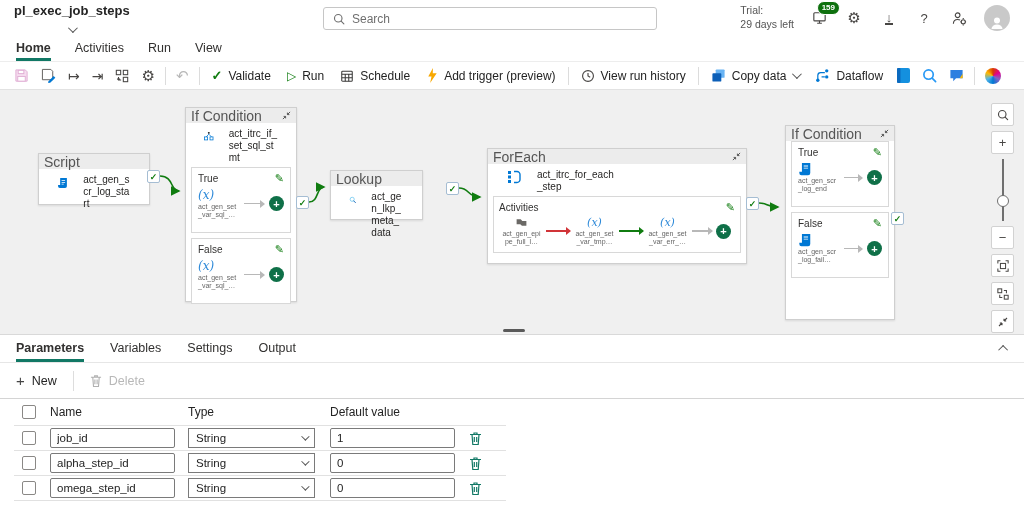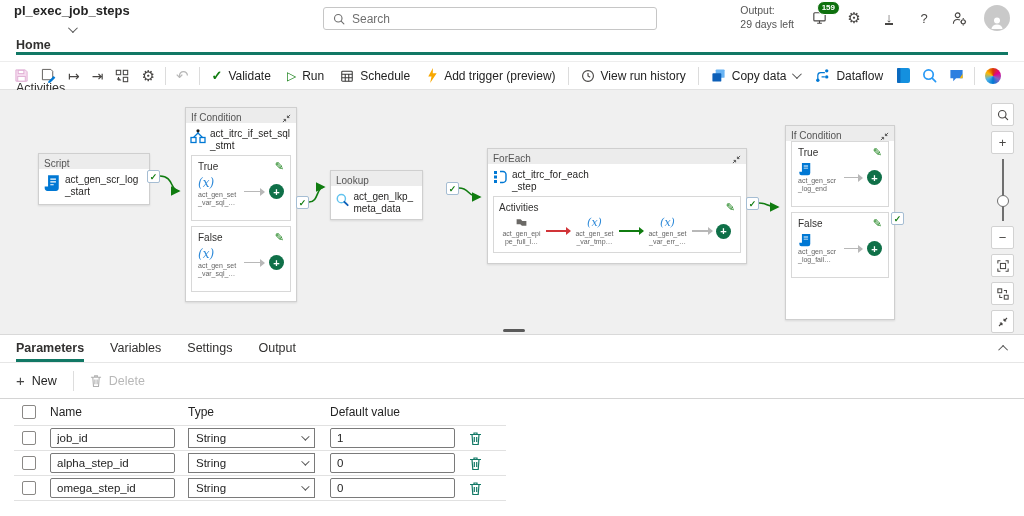--- a/index.html
+++ b/index.html
@@ -18,41 +18,41 @@
   .trial { font-size:10.5px; color:#555; line-height:1.3; text-align:left; }
   .iconbtn { display:flex; align-items:center; justify-content:center; width:20px; height:20px; cursor:pointer; color:#484644; }
   .glyph { font-size:15px; color:#484644; }
   .announce { position:relative; }
   .badge { position:absolute; top:-7px; right:-11px; background:#0e700e; color:#fff; font-size:8px; font-weight:700;
     border-radius:8px; padding:1px 4px; border:1.5px solid #fff; line-height:1.2; }
   .dl { font-size:13px; color:#484644; border-bottom:2px solid #484644; line-height:11px; padding:0 1px; }
   .avatar { width:26px; height:26px; border-radius:50%; background:#c9c9c9; display:flex; align-items:flex-end; justify-content:center; overflow:hidden; }
 
   
-  .tabbar { height:25px; display:flex; gap:24px; padding:0 16px; align-items:stretch; font-size:12.5px; background:#fff;flex-direction:column; }
+  .tabbar { height:25px; display:flex; gap:24px; padding:0 16px; align-items:stretch; font-size:12.5px; background:#fff; }
   .mtab { display:flex; align-items:center; border-bottom:3px solid transparent; padding-top:2px; cursor:pointer; color:#323130; }
   .mtab.active { font-weight:700; border-bottom-color:#117865; }
 
   
   .toolbar { height:29px; border-top:1px solid #ededed; border-bottom:1px solid #e2e2e2; display:flex; align-items:center;
     padding:0 8px; font-size:12px; background:#fff; }
   .tbtn { display:flex; align-items:center; gap:6px; padding:0 8px; height:24px; cursor:pointer; white-space:nowrap; color:#242424; }
   .tbtn.iconsonly { padding:0 6px; }
   .tdiv { width:1px; height:18px; background:#dcdcdc; margin:0 4px; }
   .disabled { color:#b8b8b8 !important; }
   .copilot { width:16px; height:16px; border-radius:50%;
     background:conic-gradient(#d83b01,#e3008c,#8661c5,#0078d4,#50b5e8,#ffb900,#d83b01); }
 
   
   .canvas { position:relative; height:245px; background:#f0f0f0; border-bottom:1px solid #d9d9d9; overflow:hidden; }
   .wires { position:absolute; left:0; top:0; width:1024px; height:245px; pointer-events:none; }
   .node { position:absolute; background:#fff; border:1px solid #cfcfcf; box-shadow:0 1px 2px rgba(0,0,0,.10); cursor:pointer; }
-  .nhead { height:15px; background:#ececec; display:flex; align-items:flex-end; justify-content:space-between;
-    padding:0 5px; font-size:10px; color:#555; }
-  .nname { display:flex; gap:4px; padding:5px 4px 3px; align-items:flex-start; }
+  .nhead { height:15px; background:#ececec; display:flex; align-items:center; justify-content:space-between;
+    padding:0 5px; font-size:14px; color:#555; }
+  .nname { display:flex; gap:15px; padding:5px 18px 3px; align-items:flex-start; }
   .nlabel { font-size:10px; line-height:1.2; word-break:break-all; color:#201f1e; width:82px; }
   .branch { border:1px solid #d8d8d8; margin:0 5px 5px; padding:3px 6px 4px; height:66px; background:#fff; }
   .bhead { display:flex; justify-content:space-between; align-items:center; font-size:10px; color:#323130; height:14px; }
   .pencil { color:#107c10; font-size:11px; line-height:1; cursor:pointer; }
   .bbody { display:flex; align-items:center; gap:5px; margin-top:3px; }
   .varcol { width:47px; display:flex; flex-direction:column; align-items:flex-start; gap:1px; }
   .varx { font-family:"DejaVu Serif", serif; font-style:italic; color:#2b88d8; font-size:12px; }
   .mini-label { font-size:7px; color:#666; line-height:1.15; word-break:break-all; }
   .arrow { position:relative; height:1.6px; background:#b8b8b8; flex:none; }
   .arrow::after { content:""; position:absolute; right:-1px; top:-3.2px; border-left:5px solid #b8b8b8;
@@ -110,21 +110,21 @@
   </div>
   <div class="searchbox">
     <svg width="12" height="12" viewBox="0 0 16 16">
         <circle cx="7" cy="7" r="5" fill="none" stroke="#6f6f6f" stroke-width="1.5"></circle>
         <path d="M10.8 10.8L14.5 14.5" stroke="#6f6f6f" stroke-width="1.5" stroke-linecap="round"></path>
       </svg>
     <span>Search</span>
   </div>
   <div class="topright">
     <div class="trial">
-      <div>Output:</div>
+      <div>Trial:</div>
       <div>29 days left</div>
     </div>
     <div class="iconbtn announce">
       <svg width="17" height="14" viewBox="0 0 18 14" fill="none" stroke="#484644" stroke-width="1.2">
           <rect x="3" y="1.5" width="12" height="8.5" rx="1"></rect>
           <path d="M6.5 12.5h5M9 10v2.5"></path>
         </svg>
       <span class="badge">159</span>
     </div>
     <div class="iconbtn">

